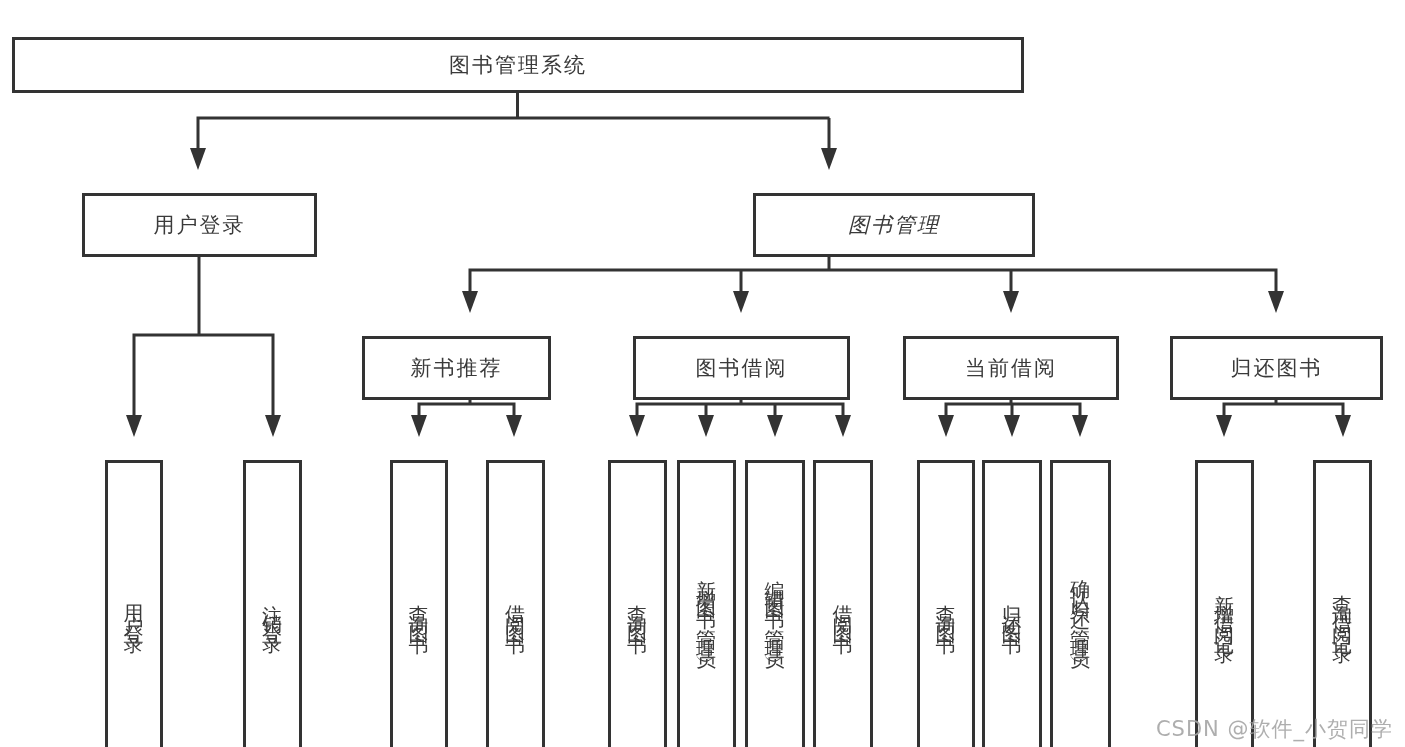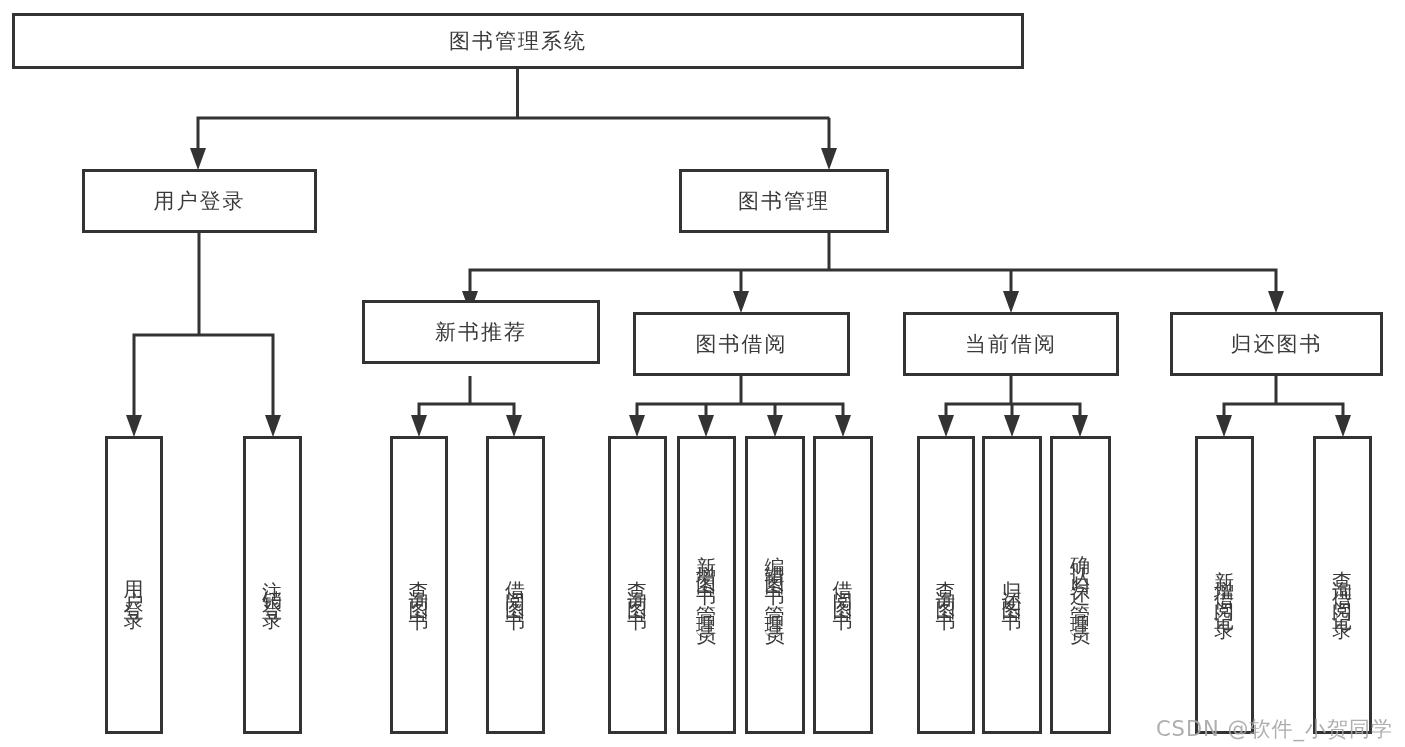--- a/index.html
+++ b/index.html
@@ -18,20 +18,21 @@
   }
   .node {
     position: absolute;
     box-sizing: border-box;
     border: 3px solid #333333;
     background: #ffffff;
     color: #3a3a3a;
     display: flex;
     align-items: center;
     justify-content: center;
+    margin-top: 24px;
   }
   .hbox {
     font-size: 21px;
     letter-spacing: 2px;
     line-height: 1;
   }
   .vbox span {
     writing-mode: vertical-rl;
     text-orientation: mixed;
     font-size: 20px;
@@ -84,23 +85,23 @@
       <polygon points="1004,415 1020,415 1012,437"></polygon>
       <polygon points="1072,415 1088,415 1080,437"></polygon>
       <polygon points="1216,415 1232,415 1224,437"></polygon>
       <polygon points="1335,415 1351,415 1343,437"></polygon>
     </g>
   </svg>
 
   <div class="node hbox" style="left:12px; top:13px; width:1012px; height:56px;">图书管理系统</div>
 
   <div class="node hbox" style="left:82px; top:169px; width:235px; height:64px;">用户登录</div>
-  <div class="node hbox" style="left:679px; top:169px; width:210px; height:64px;">图书管理</div>
+  <div class="node hbox" style="left:753px; top:169px; width:282px; height:64px;font-style:italic;">图书管理</div>
 
-  <div class="node hbox" style="left:362px; top:300px; width:238px; height:64px;">新书推荐</div>
+  <div class="node hbox" style="left:362px; top:312px; width:189px; height:64px;">新书推荐</div>
   <div class="node hbox" style="left:633px; top:312px; width:217px; height:64px;">图书借阅</div>
   <div class="node hbox" style="left:903px; top:312px; width:216px; height:64px;">当前借阅</div>
   <div class="node hbox" style="left:1170px; top:312px; width:213px; height:64px;">归还图书</div>
 
   <div class="node vbox" style="left:105px; top:436px; width:58px; height:298px;">
     <span>用户登录</span>
   </div>
   <div class="node vbox" style="left:243px; top:436px; width:59px; height:298px;">
     <span>注销登录</span>
   </div>

